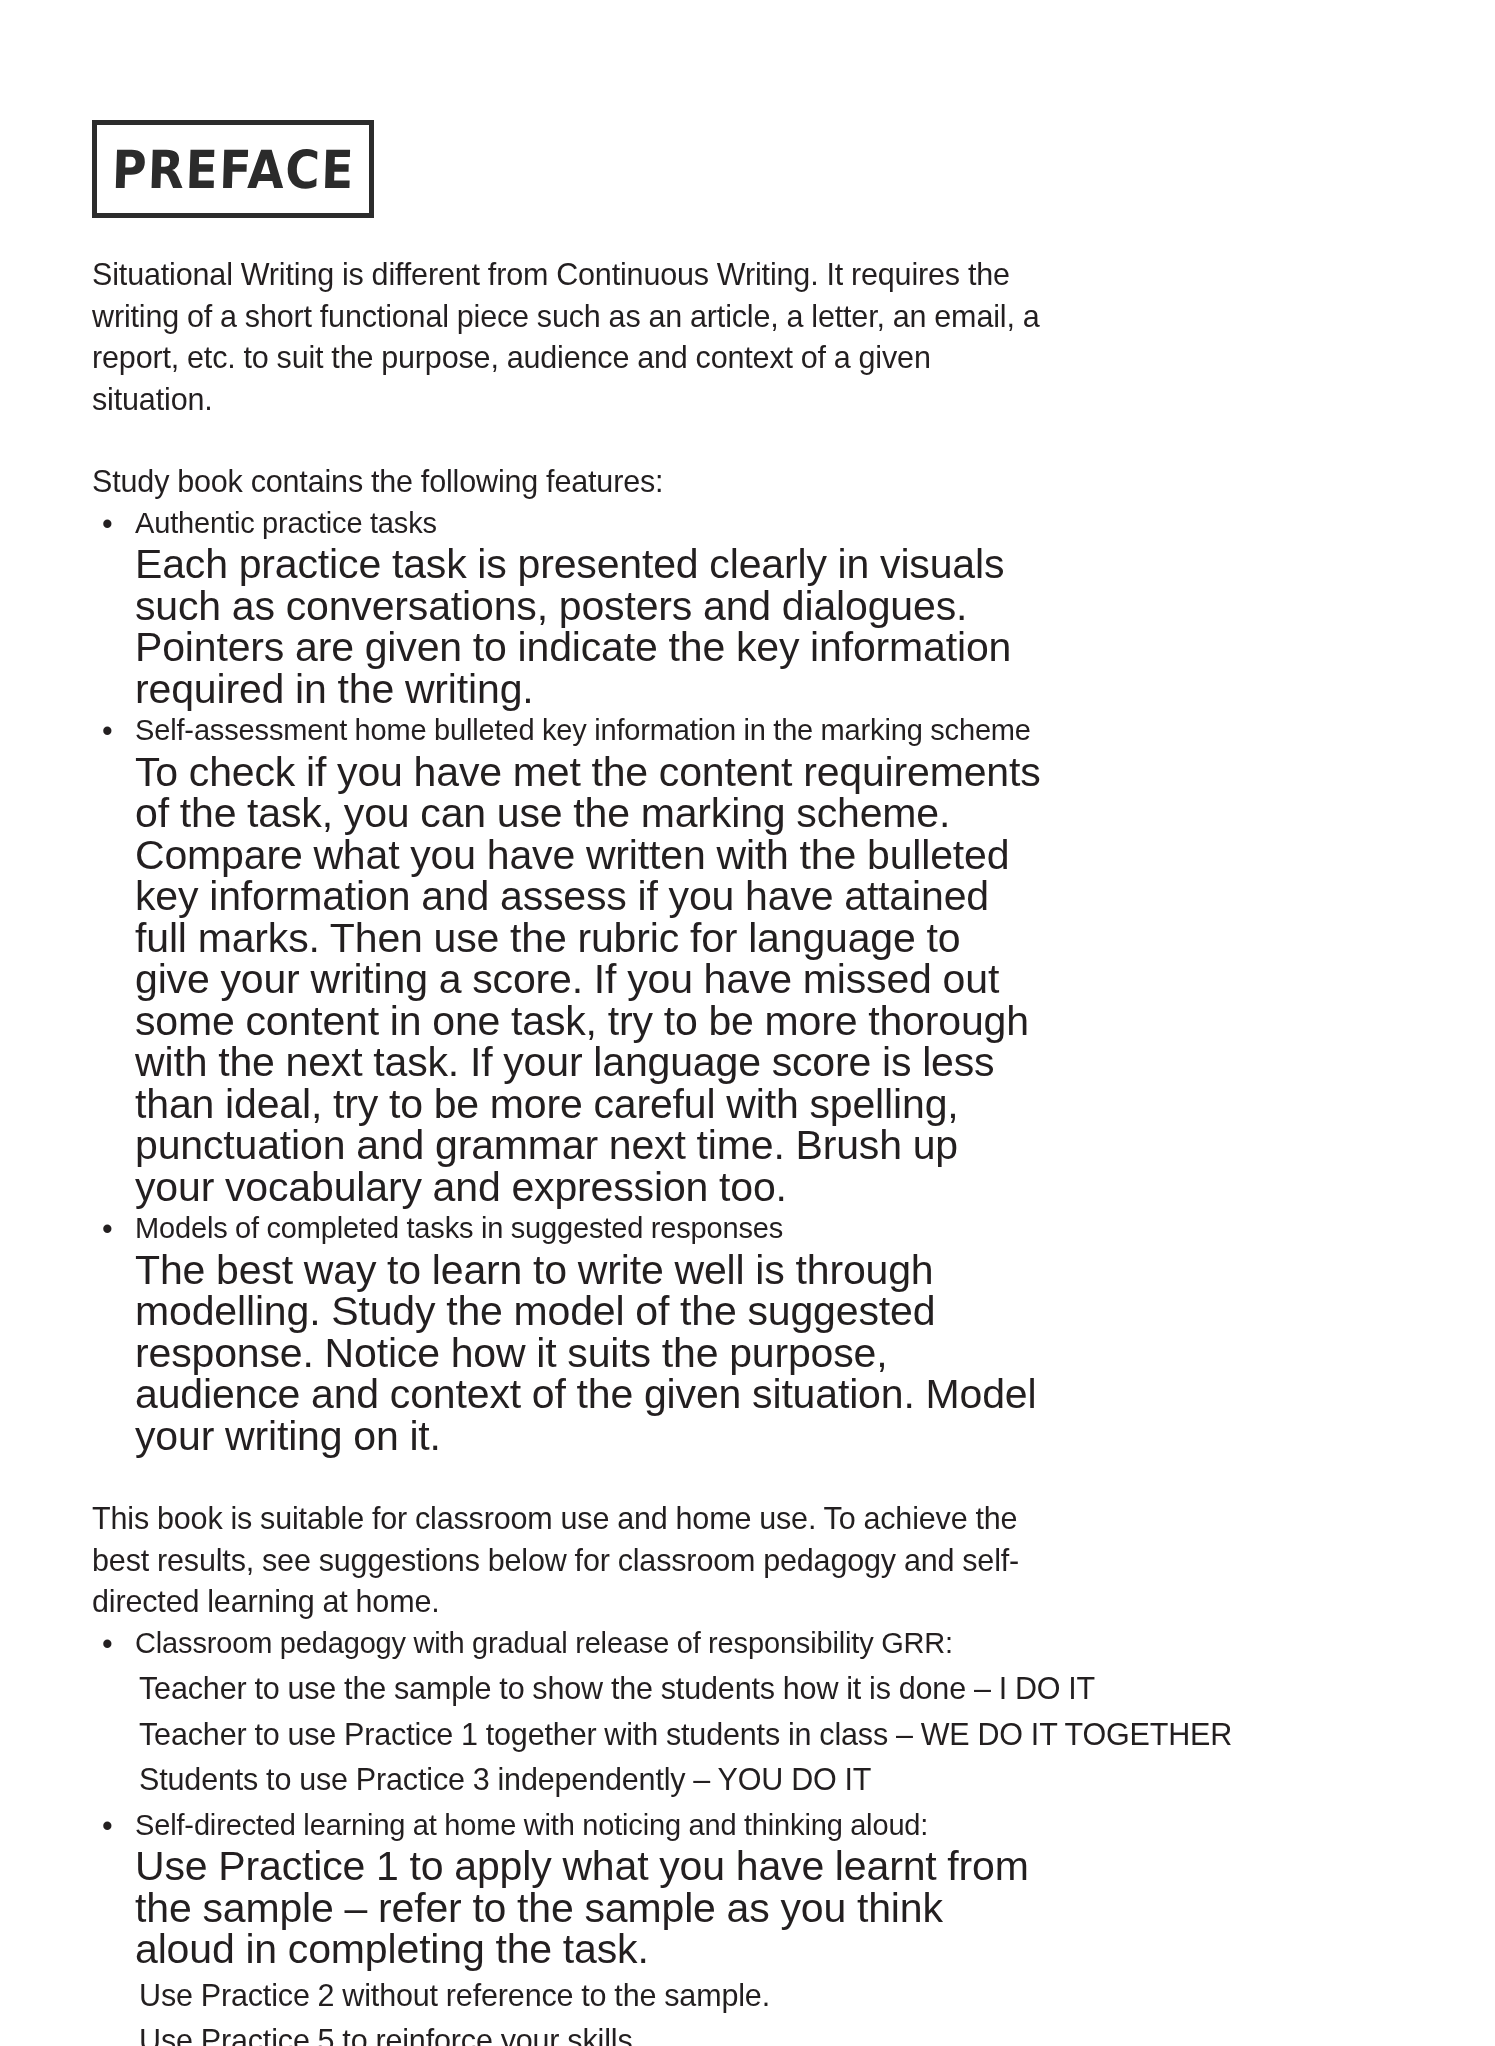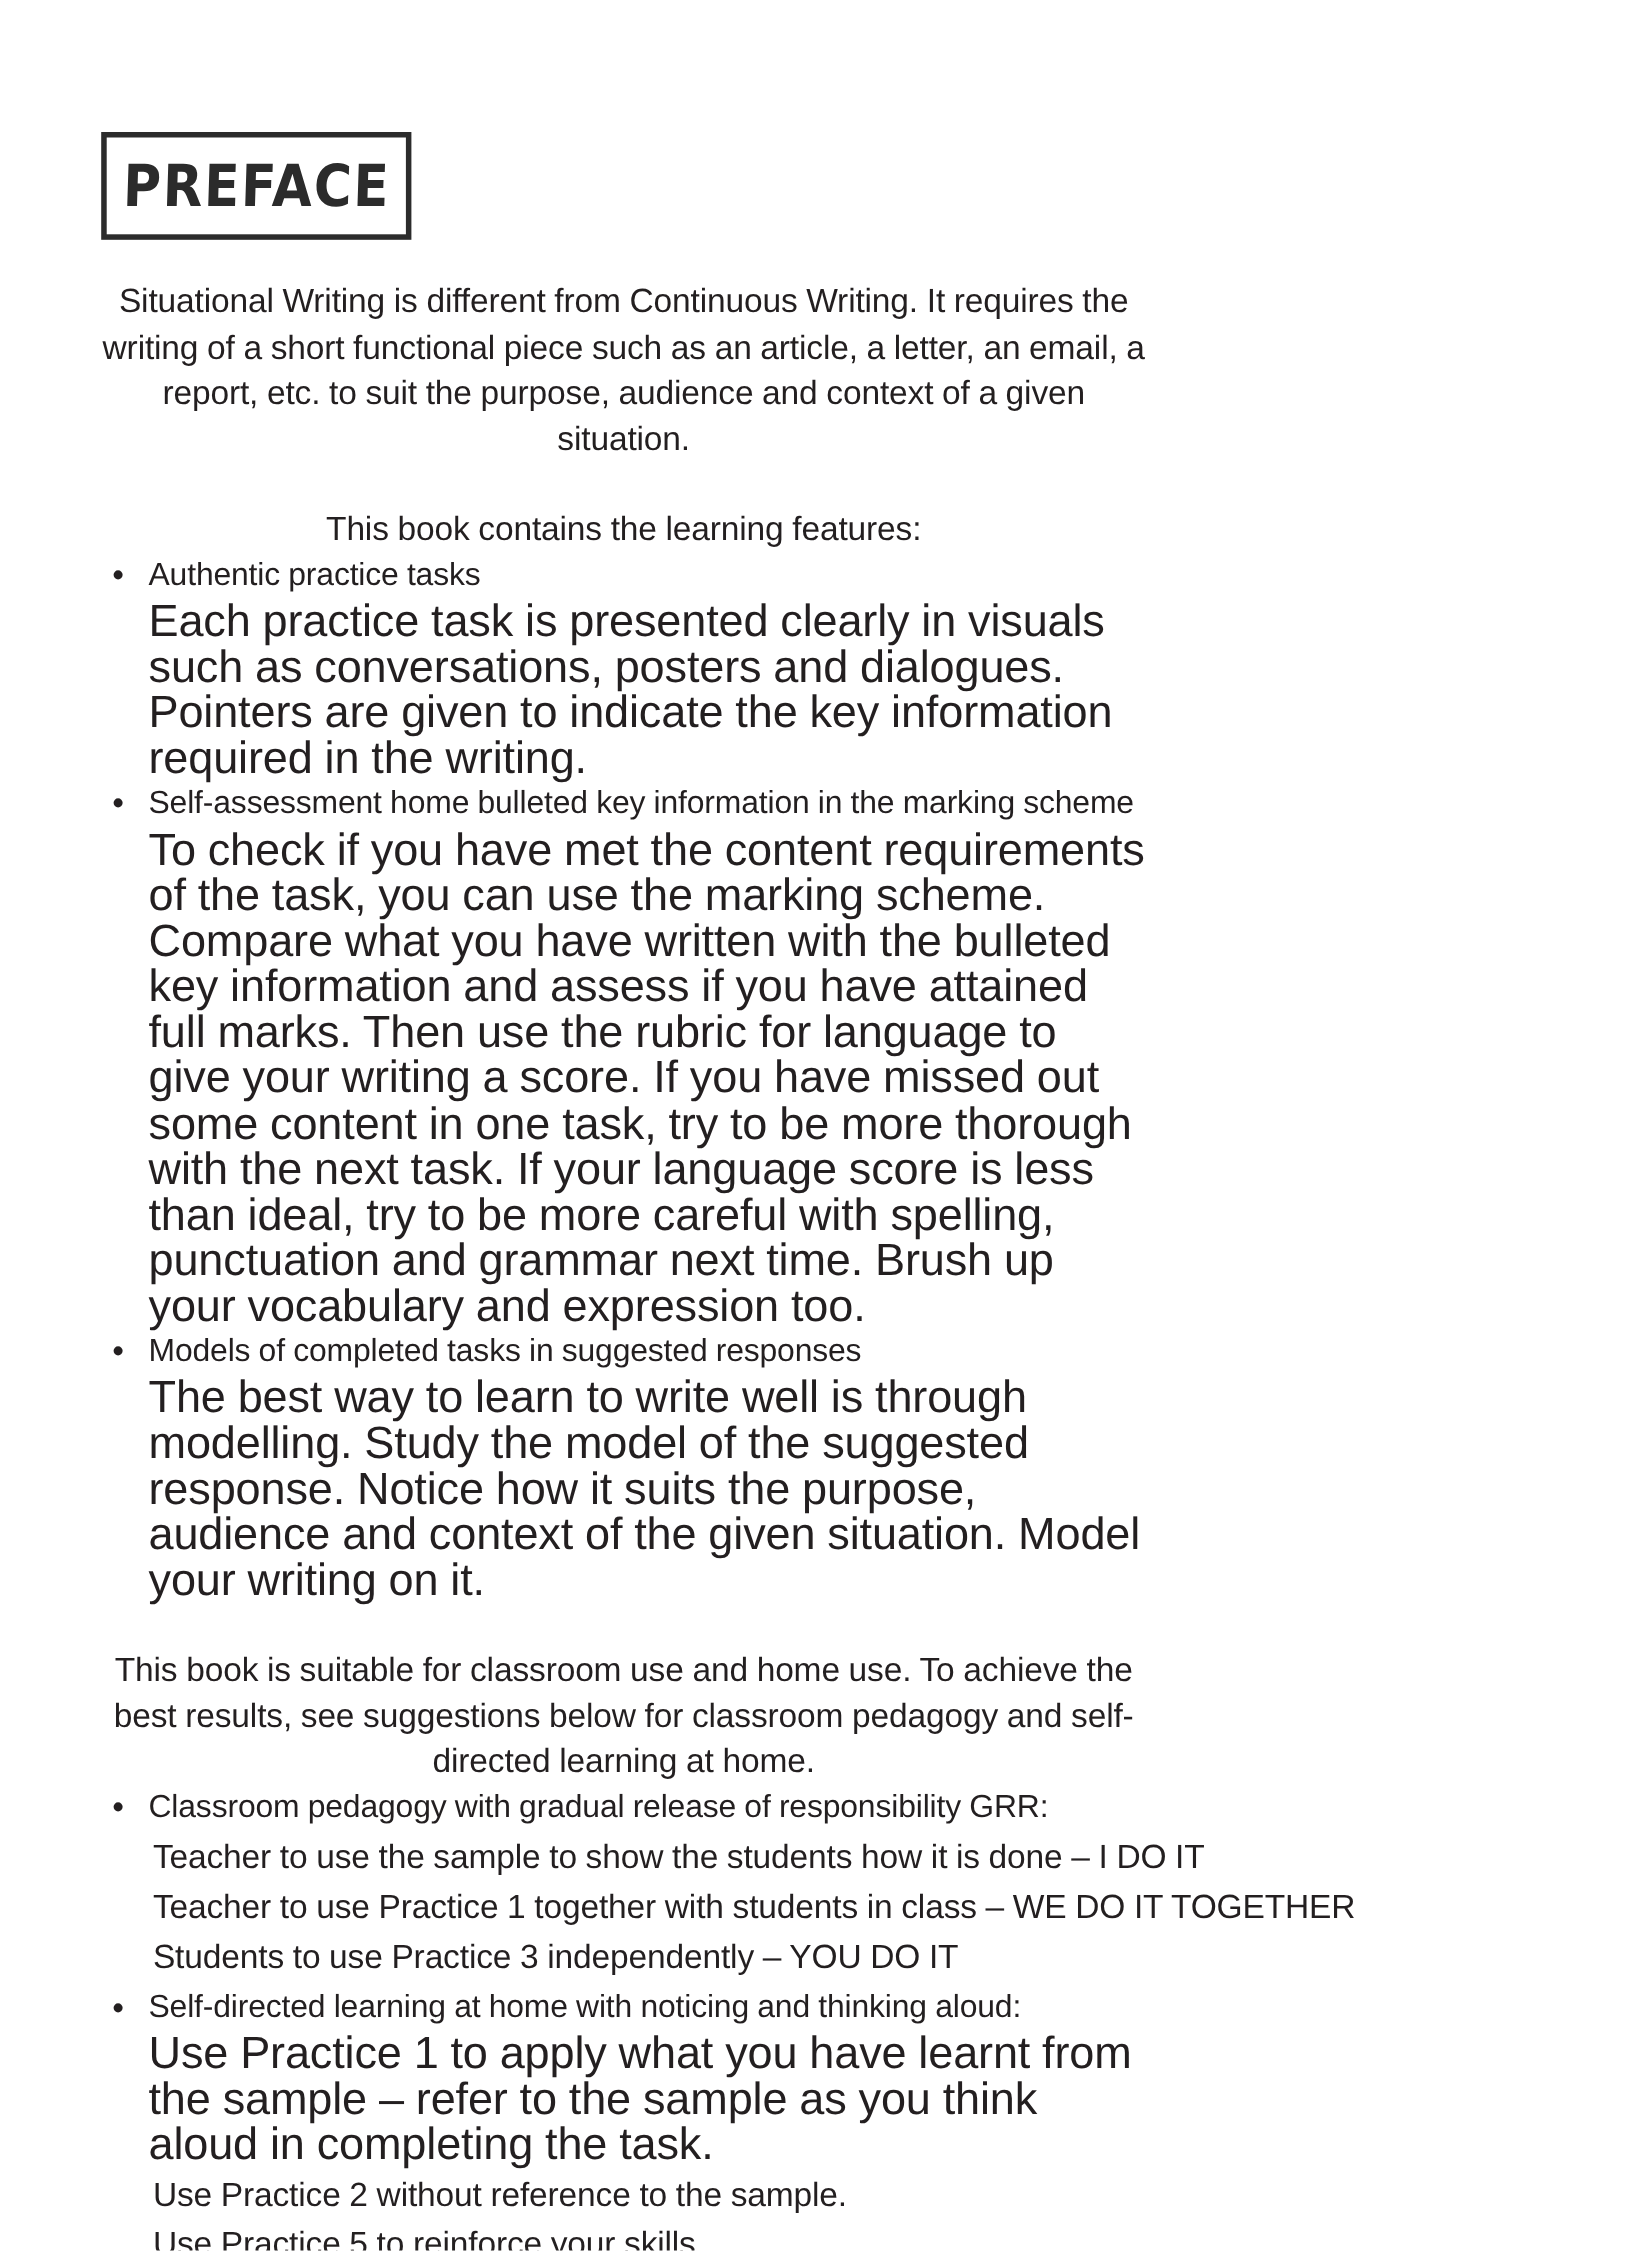--- a/index.html
+++ b/index.html
@@ -51,21 +51,20 @@
     top: 254px;
     width: 950px;
   }
   .para {
     font-size: 30.5px;
     line-height: 41.5px;
     letter-spacing: -0.15px;
     margin: 0;
     word-spacing: -0.4px;
     color: #231f20;
-    text-align: center;
   }
   .gap-lg { height: 41px; }
 
   ul.bullets {
     list-style: none;
     margin: 0;
     padding: 0;
   }
   li.bullet-item {
     position: relative;
@@ -111,21 +110,21 @@
   <div class="title-box">
     <span class="title-text">PREFACE</span>
   </div>
 
   <div class="content">
 
     <p class="para">Situational Writing is different from Continuous Writing. It requires the writing of a short functional piece such as an article, a letter, an email, a report, etc. to suit the purpose, audience and context of a given situation.</p>
 
     <div class="gap-lg"></div>
 
-    <p class="para">This book contains the learning features:</p>
+    <p class="para">Study book contains the following features:</p>
 
     <ul class="bullets">
       <li class="bullet-item">
         <span class="dot">•</span>
         <p class="bullet-head">Authentic practice tasks</p>
         <p class="bullet-body">Each practice task is presented clearly in visuals such as conversations, posters and dialogues. Pointers are given to indicate the key information required in the writing.</p>
       </li>
       <li class="bullet-item">
         <span class="dot">•</span>
         <p class="bullet-head">Self-assessment home bulleted key information in the marking scheme</p>

